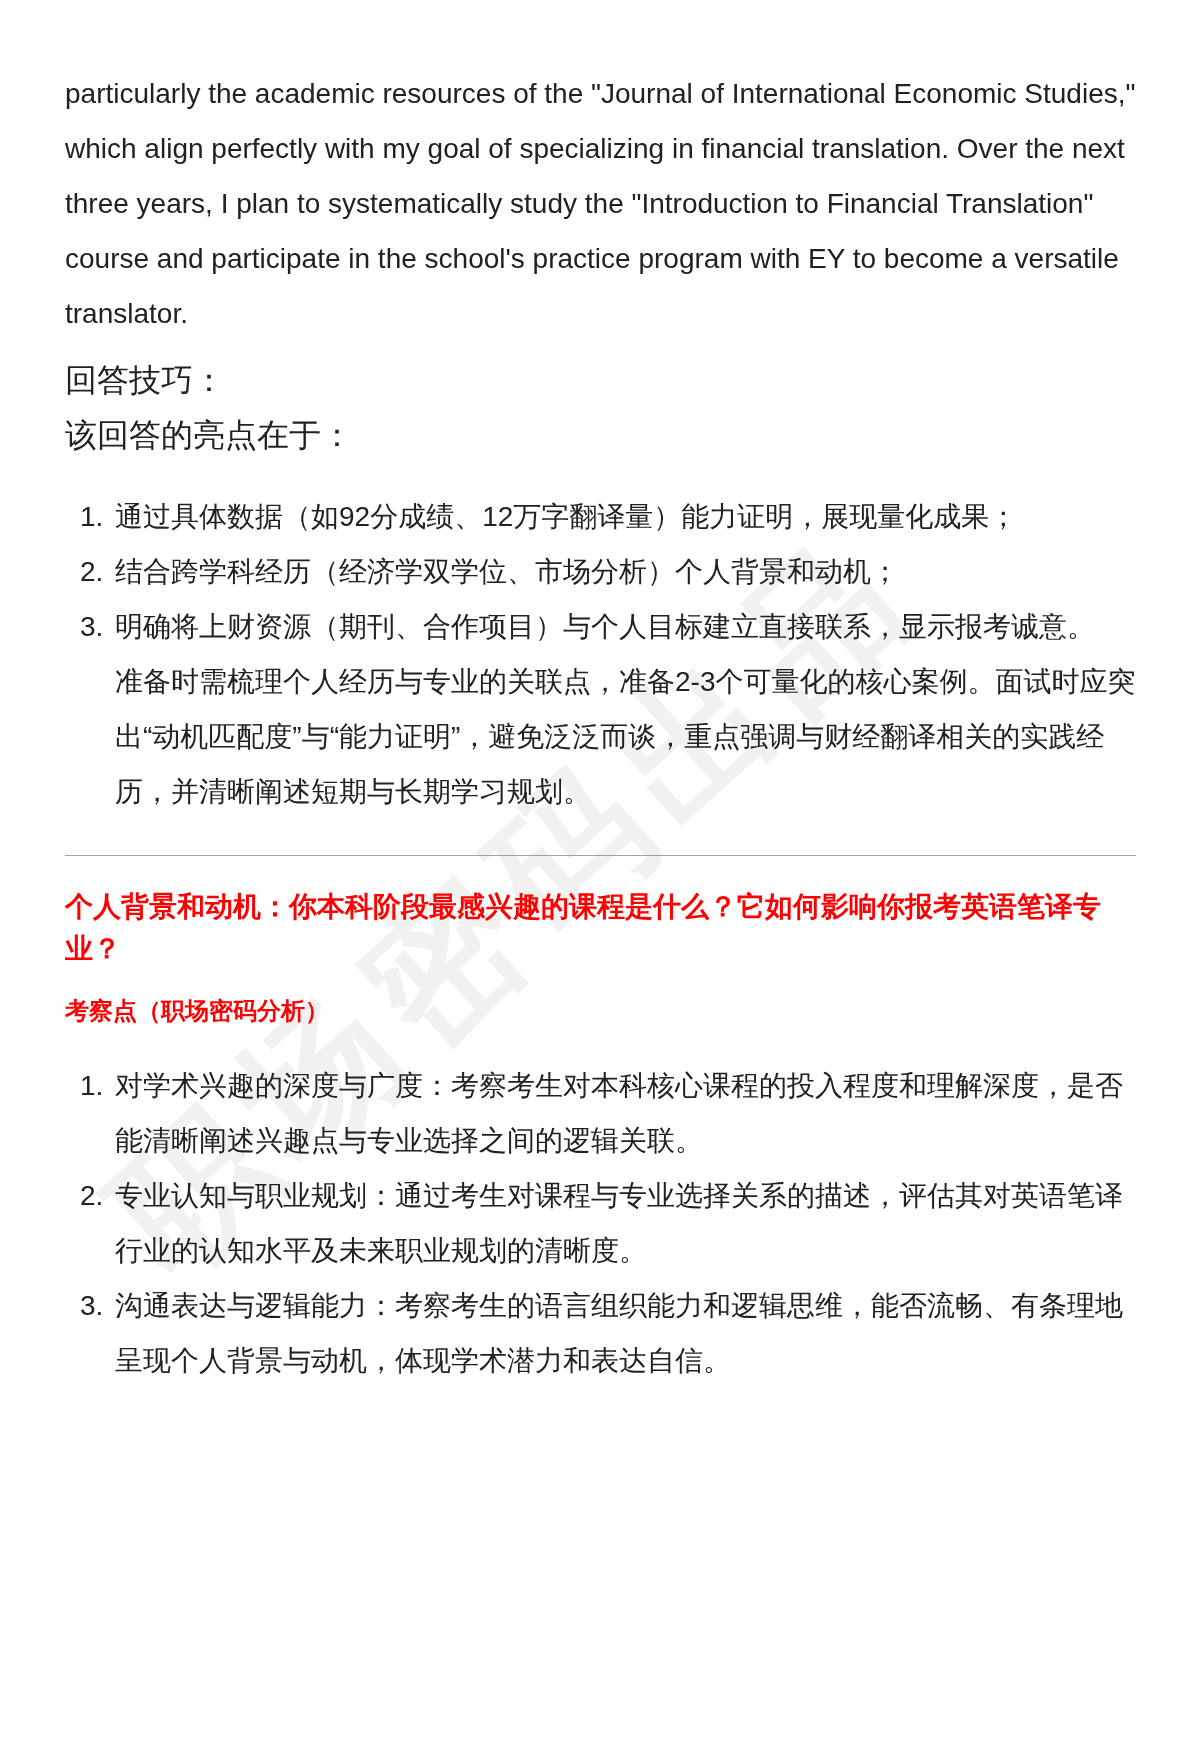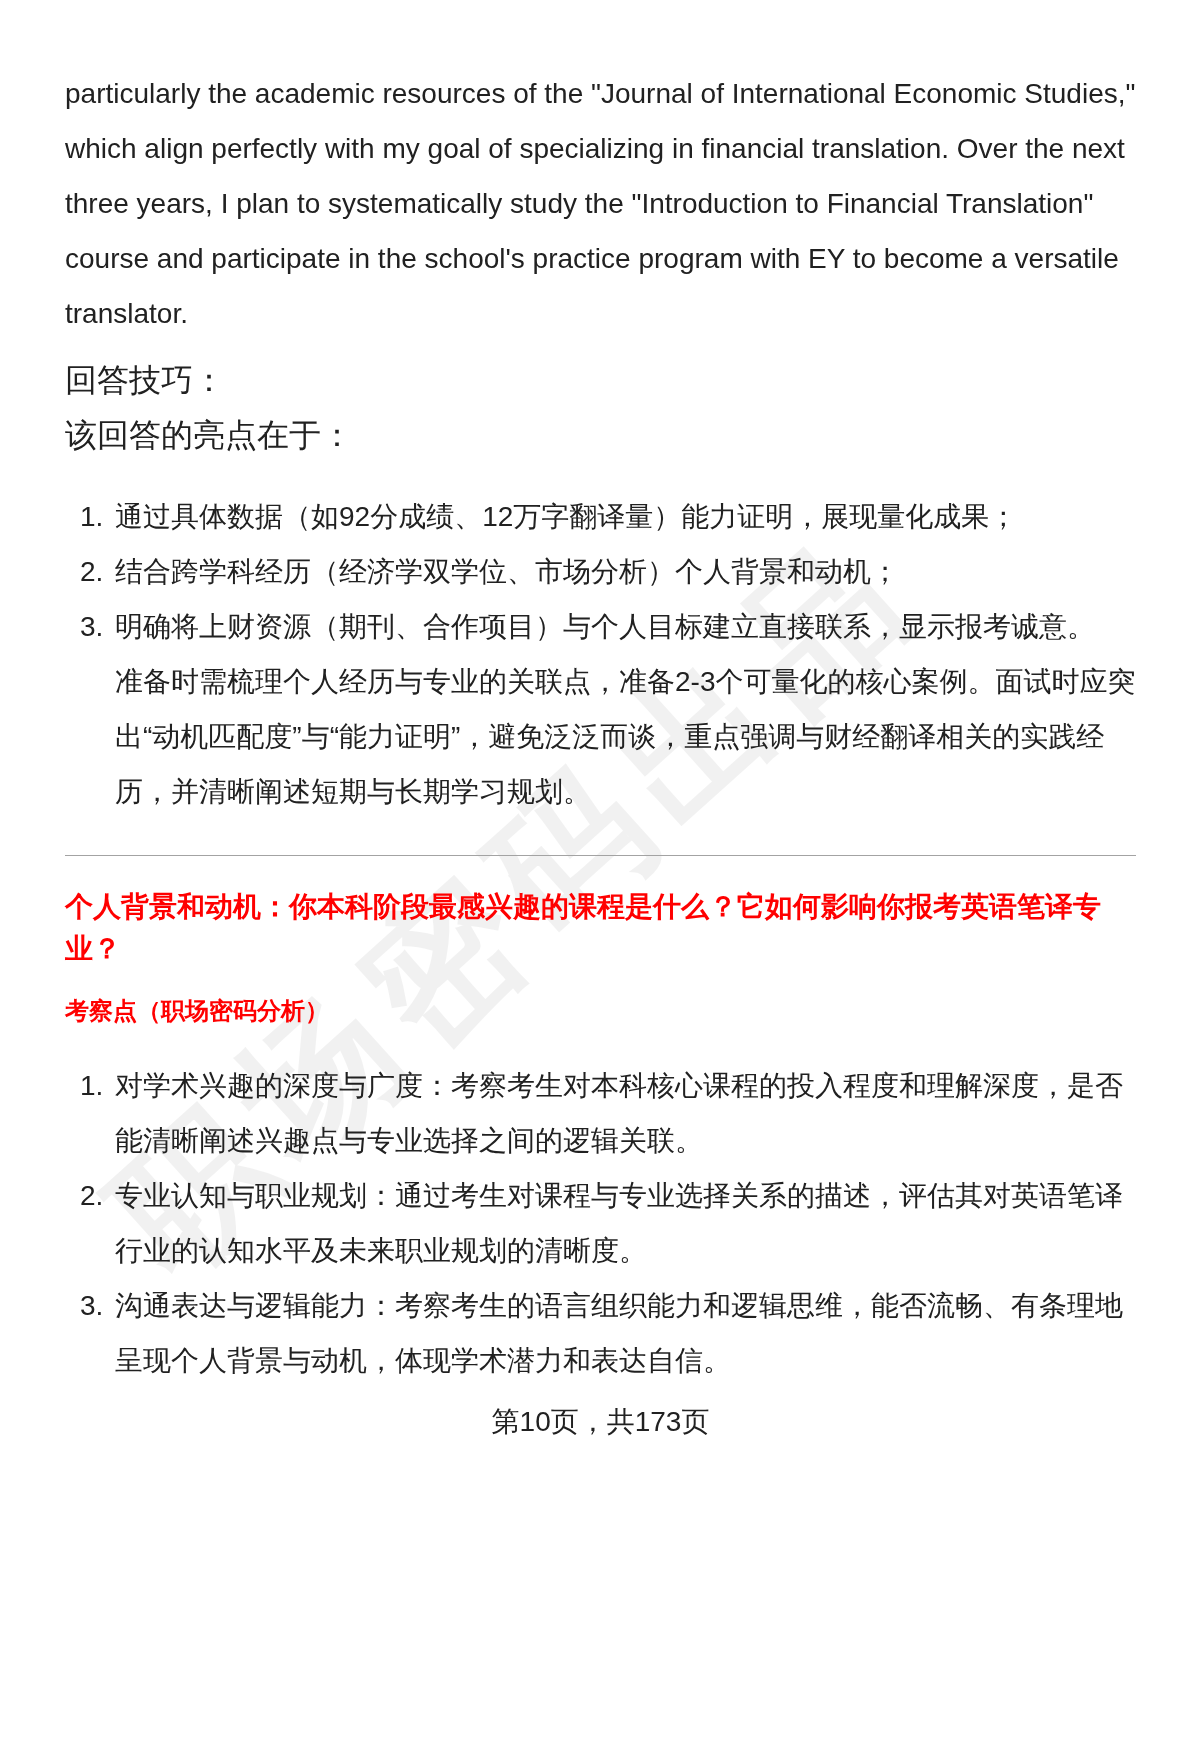--- a/index.html
+++ b/index.html
@@ -145,15 +145,14 @@
       <span class="num">2.</span>
       <span class="txt">专业认知与职业规划：通过考生对课程与专业选择关系的描述，评估其对英语笔译行业的认知水平及未来职业规划的清晰度。</span>
     </li>
     <li class="list-item">
       <span class="num">3.</span>
       <span class="txt">沟通表达与逻辑能力：考察考生的语言组织能力和逻辑思维，能否流畅、有条理地呈现个人背景与动机，体现学术潜力和表达自信。</span>
     </li>
   </ol>
 
 
-  <div class="footer">第10页，共173页</div>
 
 </div>
 
 </body></html>

